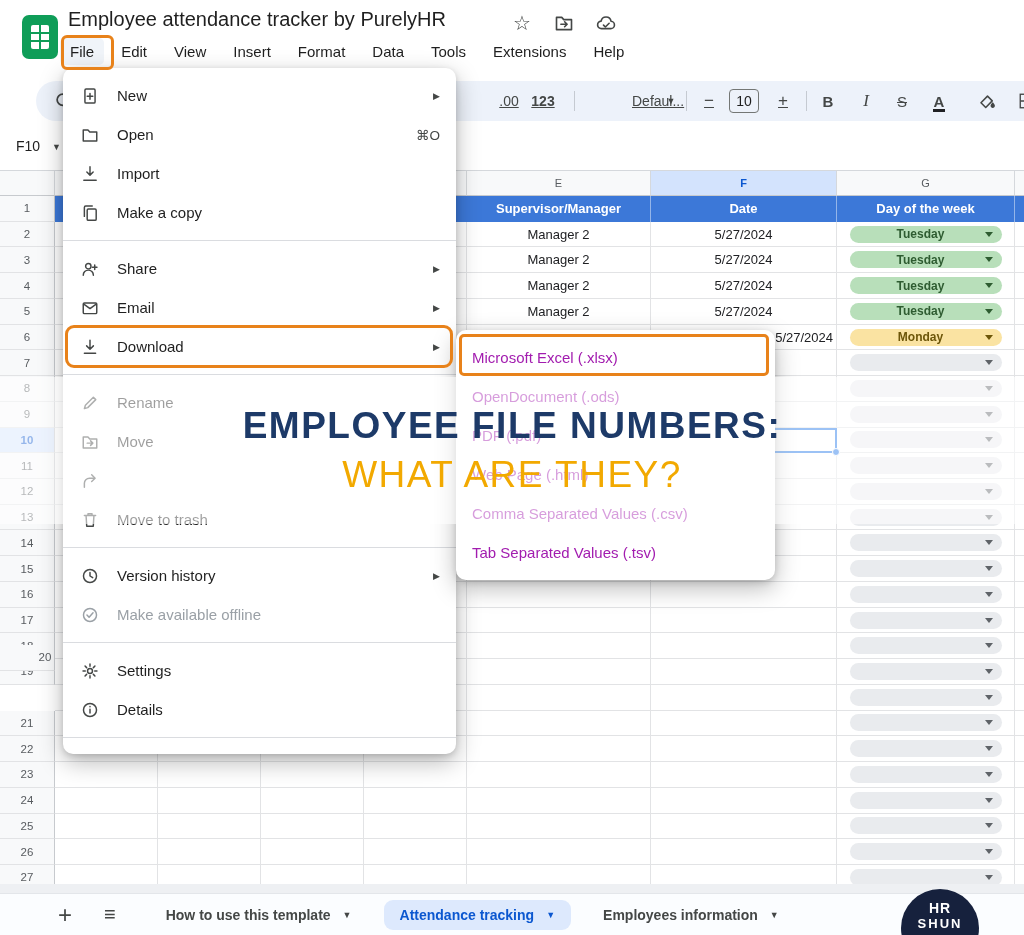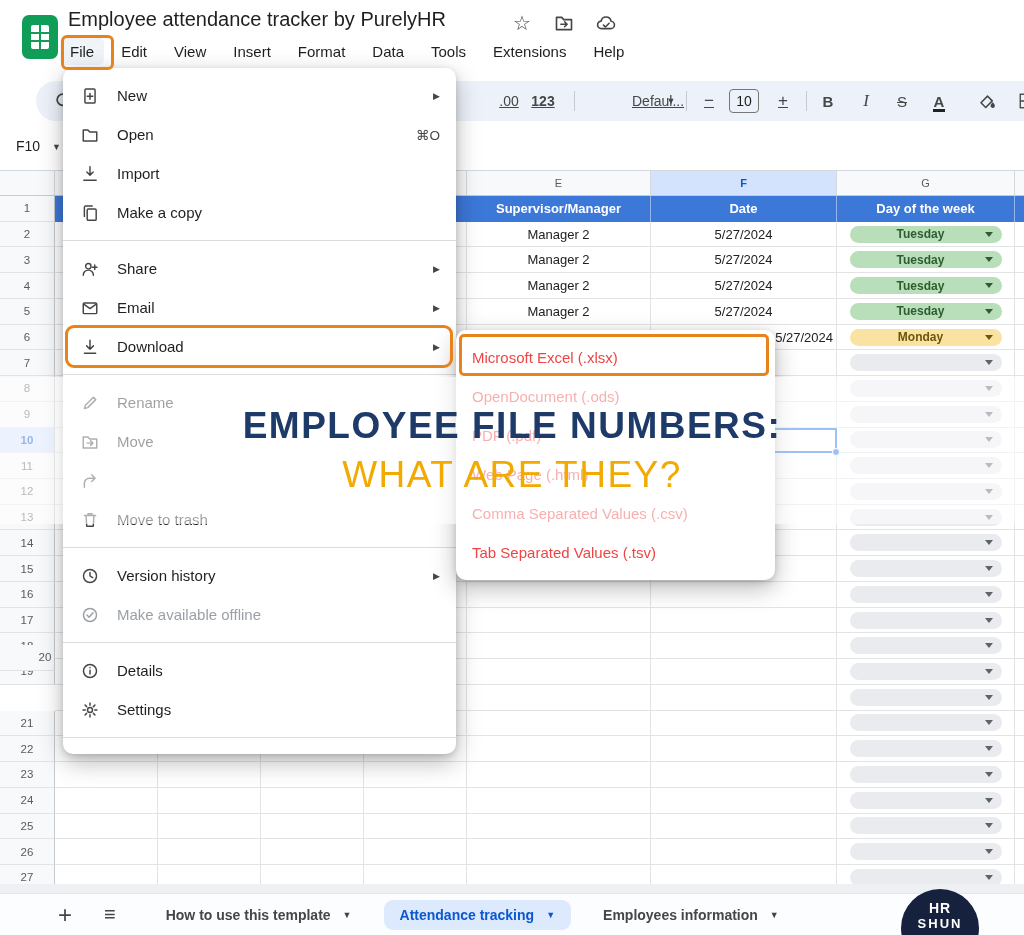--- a/index.html
+++ b/index.html
@@ -68,21 +68,21 @@
   #file-menu { left:63px; top:68px; width:393px; z-index:20; }
   #download-menu { left:456px; top:330px; width:319px; z-index:25; }
   .mitem { height:39px; display:flex; align-items:center; font-size:15px; color:#1f1f1f; padding:0 16px 0 18px; }
   .micon { width:20px; height:18px; color:#444746; margin-right:16px; flex:none; }
   .mlabel { flex:1; white-space:nowrap; }
   .mshort { font-size:13.5px; color:#444746; margin-left:12px; }
   .marrow { font-size:9px; color:#444746; margin-left:12px; }
   .mitem.disabled { color:#9aa0a6; }
   .mitem.disabled .micon { color:#9aa0a6; }
   .mdiv { border-top:1px solid #dadce0; margin:8px 0; }
-  .ditem { height:39px; display:flex; align-items:center; font-size:15px; color:#ef4444; padding:0 16px; white-space:nowrap; }
+  .ditem { height:39px; display:flex; align-items:center; font-size:15px; color:#a21caf; padding:0 16px; white-space:nowrap; }
 
   
   .anno { position:absolute; border:3px solid var(--c-annotation-orange,#e8821a); z-index:40; border-radius:6px; }
   #anno-file { left:61px; top:35px; width:53px; height:35px; }
   #anno-download { left:65px; top:325px; width:388px; height:43px; border-radius:9px; }
   #anno-excel { left:459px; top:334px; width:310px; height:42px; border-radius:5px; }
 
   
   .overlay-band { position:absolute; left:0; top:377px; width:100%; height:147px; background:rgba(255,255,255,0.57); z-index:30;
                   display:flex; flex-direction:column; align-items:center; justify-content:center; gap:7px; text-align:center; }
@@ -648,31 +648,31 @@
       <div class="mitem disabled">
         <span class="micon"><svg width="18" height="18" viewBox="0 0 16 16" fill="none" stroke="currentColor" stroke-width="1.3" stroke-linecap="round" stroke-linejoin="round">
             <circle cx="8" cy="8" r="5.8"></circle>
             <path d="m5.3 8 1.9 2 3.5-4"></path>
           </svg></span>
         <span class="mlabel">Make available offline</span>
       </div>
       <div class="mdiv"></div>
       <div class="mitem">
         <span class="micon"><svg width="18" height="18" viewBox="0 0 16 16" fill="none" stroke="currentColor" stroke-width="1.3" stroke-linecap="round" stroke-linejoin="round">
+            <circle cx="8" cy="8" r="2.2"></circle>
+            <path d="M8 1.8v2M8 12.2v2M1.8 8h2M12.2 8h2M3.6 3.6 5 5M11 11l1.4 1.4M12.4 3.6 11 5M5 11l-1.4 1.4"></path>
+          </svg></span>
+        <span class="mlabel">Settings</span>
+      </div>
+      <div class="mitem">
+        <span class="micon"><svg width="18" height="18" viewBox="0 0 16 16" fill="none" stroke="currentColor" stroke-width="1.3" stroke-linecap="round" stroke-linejoin="round">
             <circle cx="8" cy="8" r="5.8"></circle>
             <path d="M8 7.3v3.4M8 4.9v.2"></path>
           </svg></span>
         <span class="mlabel">Details</span>
-      </div>
-      <div class="mitem">
-        <span class="micon"><svg width="18" height="18" viewBox="0 0 16 16" fill="none" stroke="currentColor" stroke-width="1.3" stroke-linecap="round" stroke-linejoin="round">
-            <circle cx="8" cy="8" r="2.2"></circle>
-            <path d="M8 1.8v2M8 12.2v2M1.8 8h2M12.2 8h2M3.6 3.6 5 5M11 11l1.4 1.4M12.4 3.6 11 5M5 11l-1.4 1.4"></path>
-          </svg></span>
-        <span class="mlabel">Settings</span>
       </div>
       <div class="mdiv"></div>
     </div>
 
   <div class="menu-panel" id="download-menu">
       <div class="ditem">Microsoft Excel (.xlsx)</div>
       <div class="ditem">OpenDocument (.ods)</div>
       <div class="ditem">PDF (.pdf)</div>
       <div class="ditem">Web Page (.html)</div>
       <div class="ditem">Comma Separated Values (.csv)</div>

